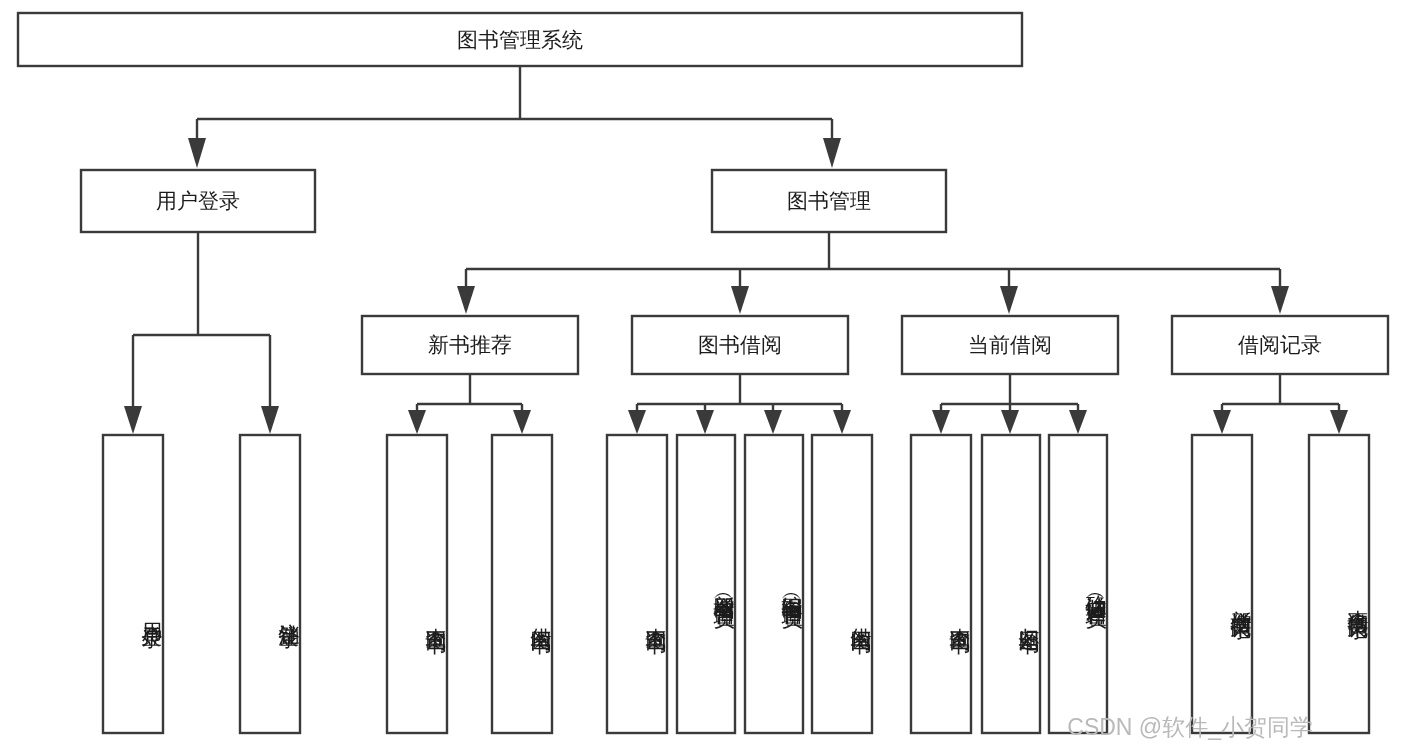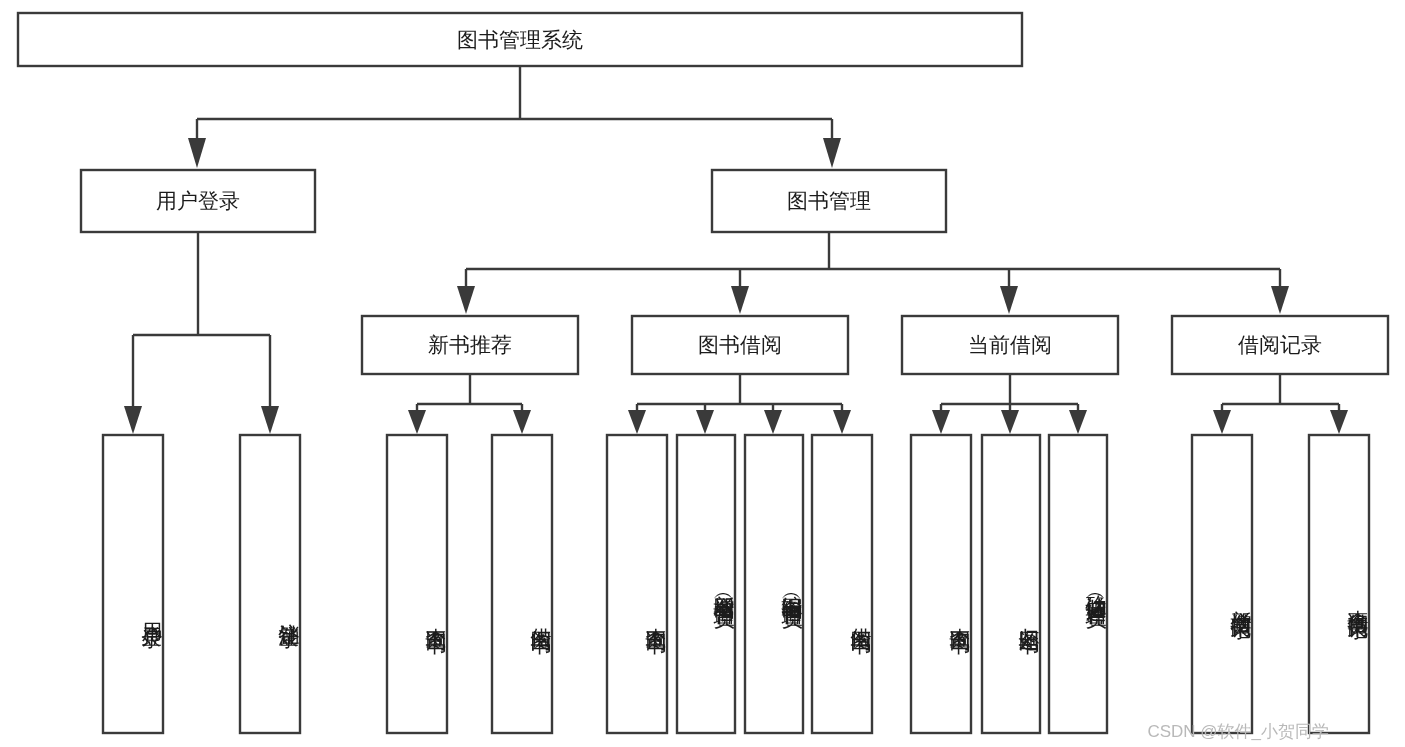--- a/index.html
+++ b/index.html
@@ -58,24 +58,24 @@
     letter-spacing: 2px;
     line-height: 1;
     white-space: nowrap;
     display: flex;
     align-items: flex-start;
     justify-content: center;
     pointer-events: none;
   }
   .watermark {
     position: absolute;
-    right: 8px;
+    right: 24px;
     bottom: 4px;
     font-family: "Liberation Sans", "DejaVu Sans", sans-serif;
-    font-size: 17px;
+    font-size: 23px;
     color: #b9b9b9;
     white-space: nowrap;
   }
 </style>
 </head>
 <body>
 
 <div id="diagram-root">
 
   <svg class="diagram-canvas" viewBox="0 0 1405 747">

